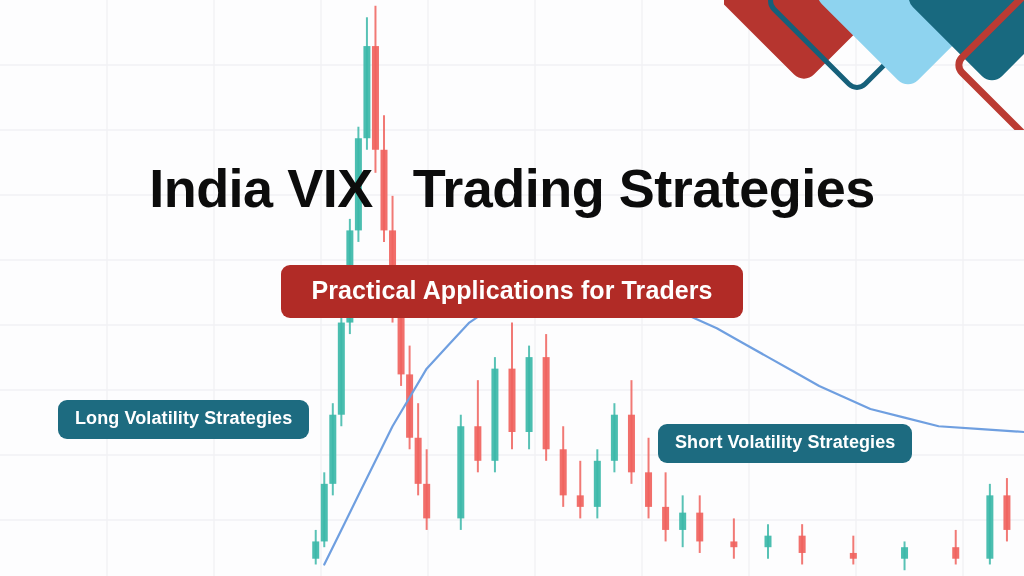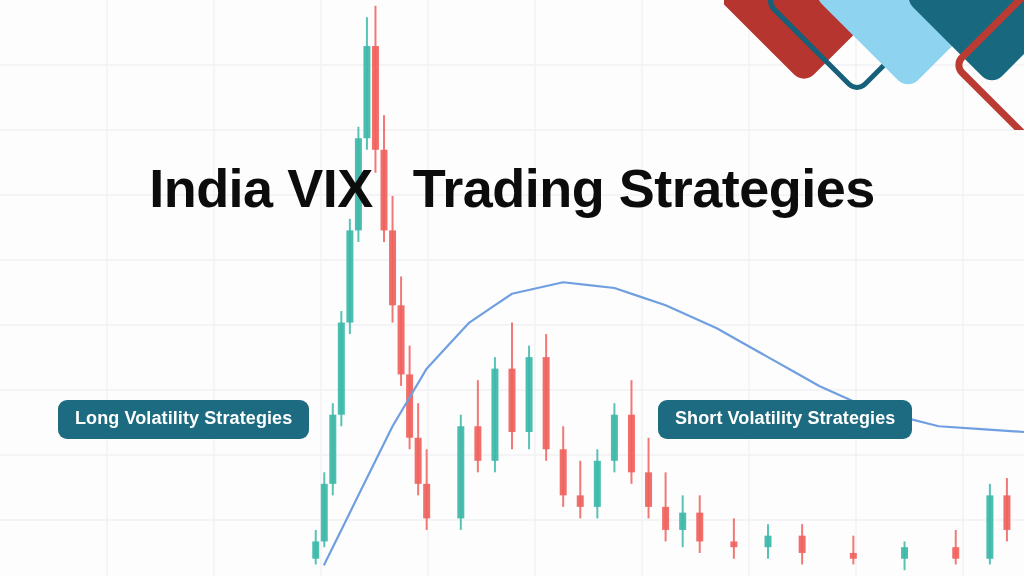--- a/index.html
+++ b/index.html
@@ -120,21 +120,21 @@
     background: #1d6b80;
     color: #ffffff;
     font-size: 18px;
     font-weight: bold;
     padding: 8px 17px 10px 17px;
     border-radius: 9px;
     white-space: nowrap;
     letter-spacing: 0.1px;
   }
   .pill-left  { left: 58px;  top: 400px; text-align: right; }
-  .pill-right { left: 658px; top: 400px; }
+  .pill-right { left: 658px; top: 424px; }
 </style>
 </head>
 <body>
 
 <div id="poster">
 
   <div class="chart-layer">
     <svg id="chart-svg" viewBox="0 0 1024 576" xmlns="http://www.w3.org/2000/svg">
       <rect x="0" y="0" width="1024" height="576" fill="#fdfdfe"></rect>
       <g id="grid-group">
@@ -243,19 +243,22 @@
     <div class="deco deco-darkteal-fill"></div>
     <div class="deco deco-red-outline"></div>
   </div>
 
   <div class="content">
 
     <div class="title">
       <span>India VIX</span><span class="gap"></span><span>Trading Strategies</span>
     </div>
 
+    <div class="subtitle-wrap">
+      <span class="subtitle-badge">Practical Applications for Traders</span>
+    </div>
 
     <div class="pill pill-left">Long Volatility Strategies</div>
 
     <div class="pill pill-right">Short Volatility Strategies</div>
 
   </div>
 </div>
 
 </body></html>

